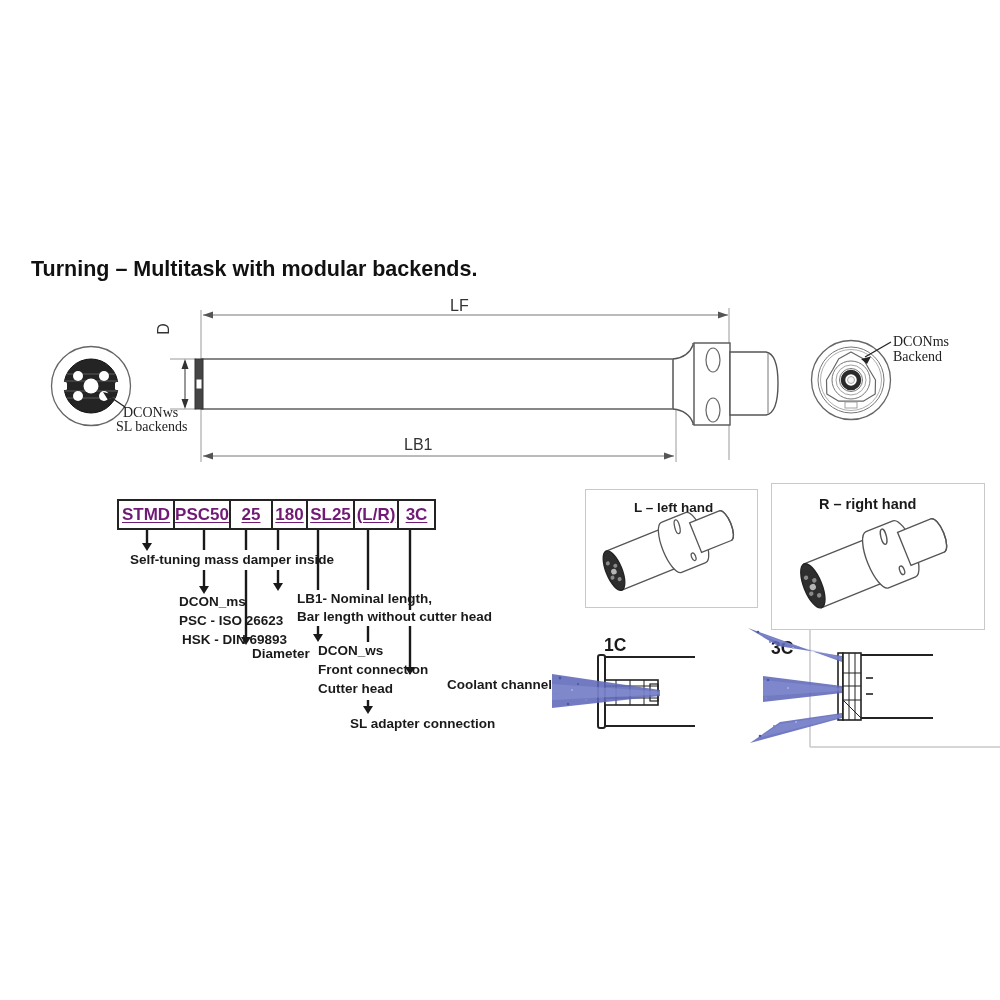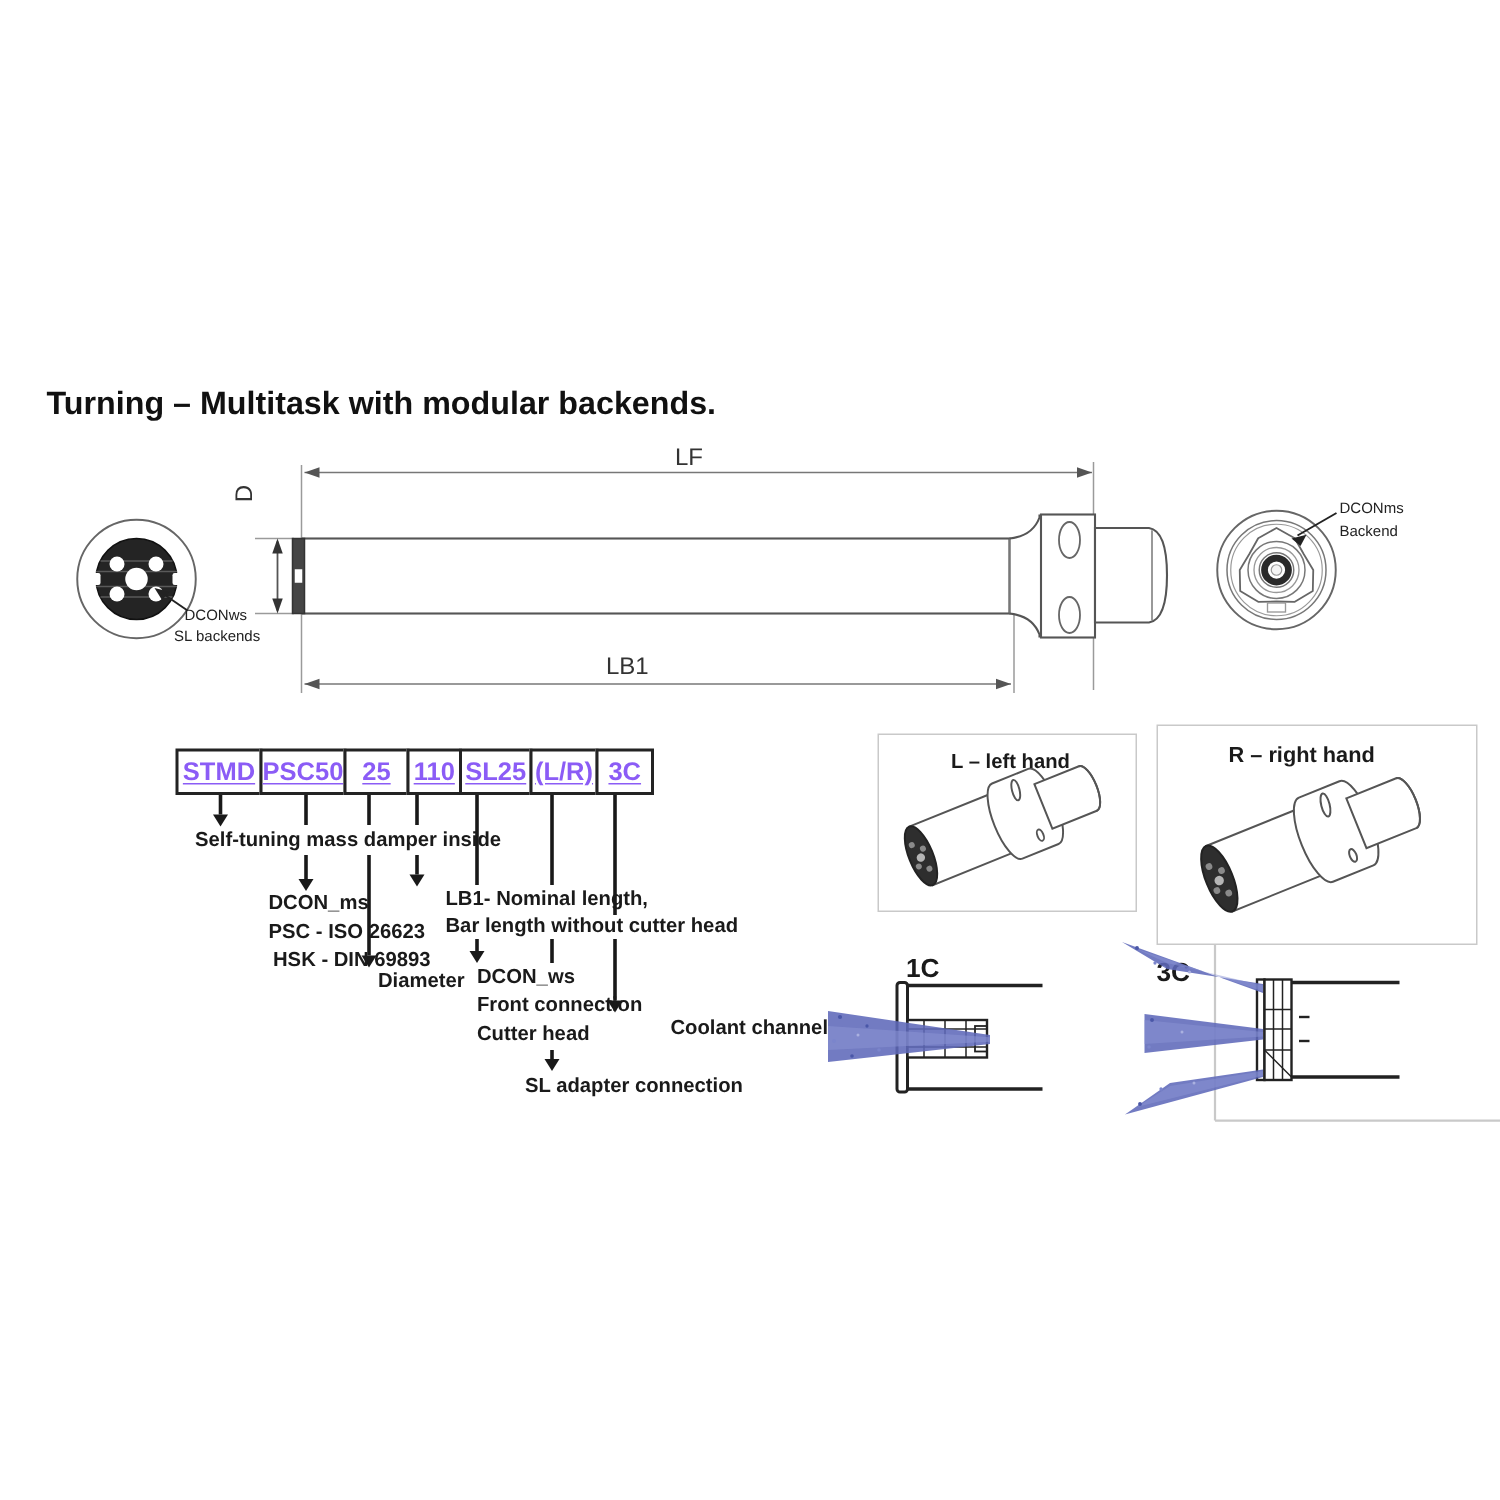--- a/index.html
+++ b/index.html
@@ -1,30 +1,30 @@
 <!DOCTYPE html>
 <html><head>
 <meta charset="utf-8">
 <style>
   html,body{margin:0;padding:0;background:#fff;}
   #canvas{position:relative;width:1000px;height:1000px;background:#ffffff;overflow:hidden;
           font-family:"Liberation Sans",sans-serif;color:#1a1a1a;}
   .abs{position:absolute;}
   .lbl{position:absolute;font-family:"Liberation Sans",sans-serif;font-weight:bold;
        font-size:13.5px;color:#1a1a1a;white-space:nowrap;line-height:1.1;padding-left:40px;}
-  .lbl-reg{position:absolute;font-family:Liberation Sans, sans-serif;font-weight:normal;
-       font-size:10px;color:#222;white-space:nowrap;}
+  .lbl-reg{position:absolute;font-family:Liberation Serif, serif;font-weight:normal;
+       font-size:14px;color:#222;white-space:nowrap;}
   .dim{position:absolute;font-family:"Liberation Sans",sans-serif;font-weight:normal;
        font-size:16px;color:#333;white-space:nowrap;}
   #title{position:absolute;left:31px;top:257px;font-size:21.5px;font-weight:bold;color:#111;}
   #code-row{position:absolute;left:117px;top:499px;display:flex;}
   .code-cell{box-sizing:border-box;height:31px;border:2px solid #232323;margin-left:-2px;
        display:flex;align-items:center;justify-content:center;
        font-size:17px;font-weight:bold;text-decoration:underline;
-       text-underline-offset:2px;color:#8b5cf6;background:#fff;}
+       text-underline-offset:2px;color:#701a75;background:#fff;}
   .code-cell:first-child{margin-left:0;}
   .frame{position:absolute;border:1.5px solid #c9c9c9;background:#fff;box-sizing:border-box;}
   svg{display:block;}
   .d-rot{position:absolute;left:152px;top:320px;width:24px;text-align:center;
        transform:rotate(-90deg);transform-origin:center center;}
 </style>
 </head>
 <body>
 
 <div id="canvas">
@@ -119,21 +119,21 @@
 
   <div class="lbl-reg" style="left:123px;top:405px">DCONws</div>
   <div class="lbl-reg" style="left:116px;top:419px">SL backends</div>
   <div class="lbl-reg" style="left:893px;top:334px">DCONms</div>
   <div class="lbl-reg" style="left:893px;top:349px">Backend</div>
 
   <div id="code-row">
     <div class="code-cell" style="width:58px">STMD</div>
     <div class="code-cell" style="width:58px">PSC50</div>
     <div class="code-cell" style="width:44px">25</div>
-    <div class="code-cell" style="width:37px">110</div>
+    <div class="code-cell" style="width:37px">180</div>
     <div class="code-cell" style="width:49px">SL25</div>
     <div class="code-cell" style="width:46px">(L/R)</div>
     <div class="code-cell" style="width:39px">3C</div>
   </div>
 
   <svg class="abs" style="left:80px;top:528px" width="460" height="200" viewBox="0 0 460 200" stroke="#191919" stroke-width="2.4" fill="#191919">
     <g>
         <line x1="67" y1="2" x2="67" y2="15"></line>
         <polygon points="67,23 62,15 72,15" stroke="none"></polygon>
       </g>

